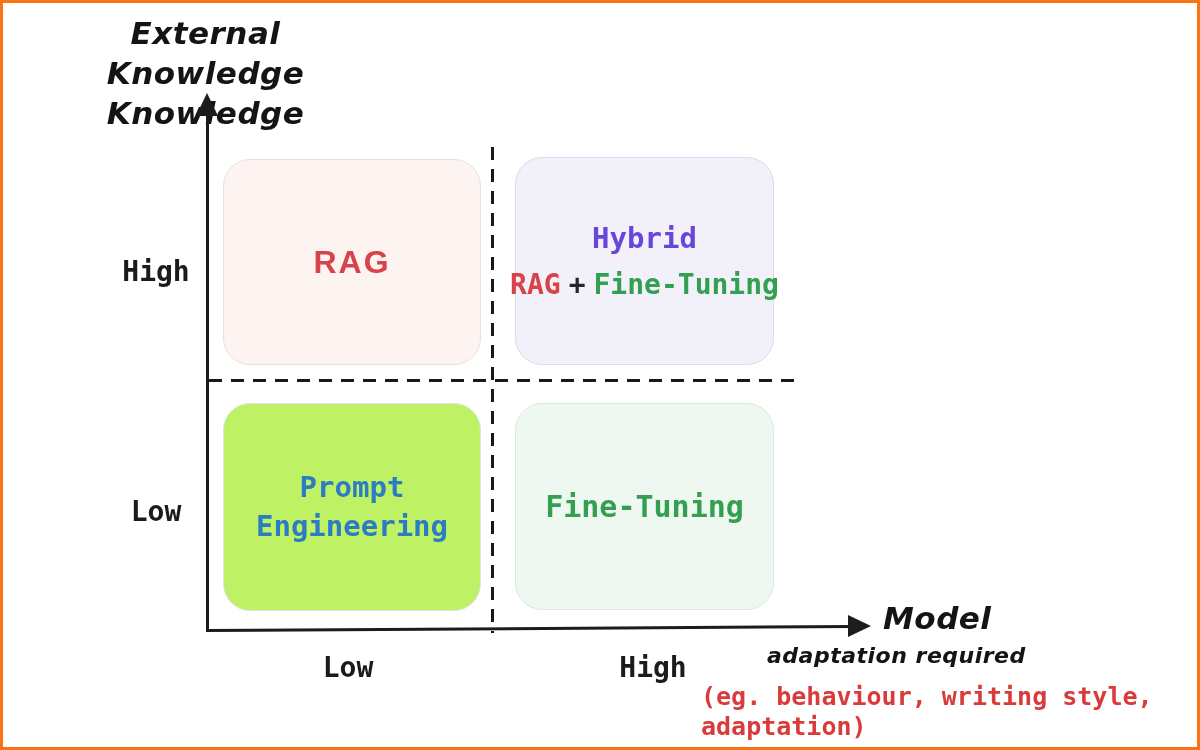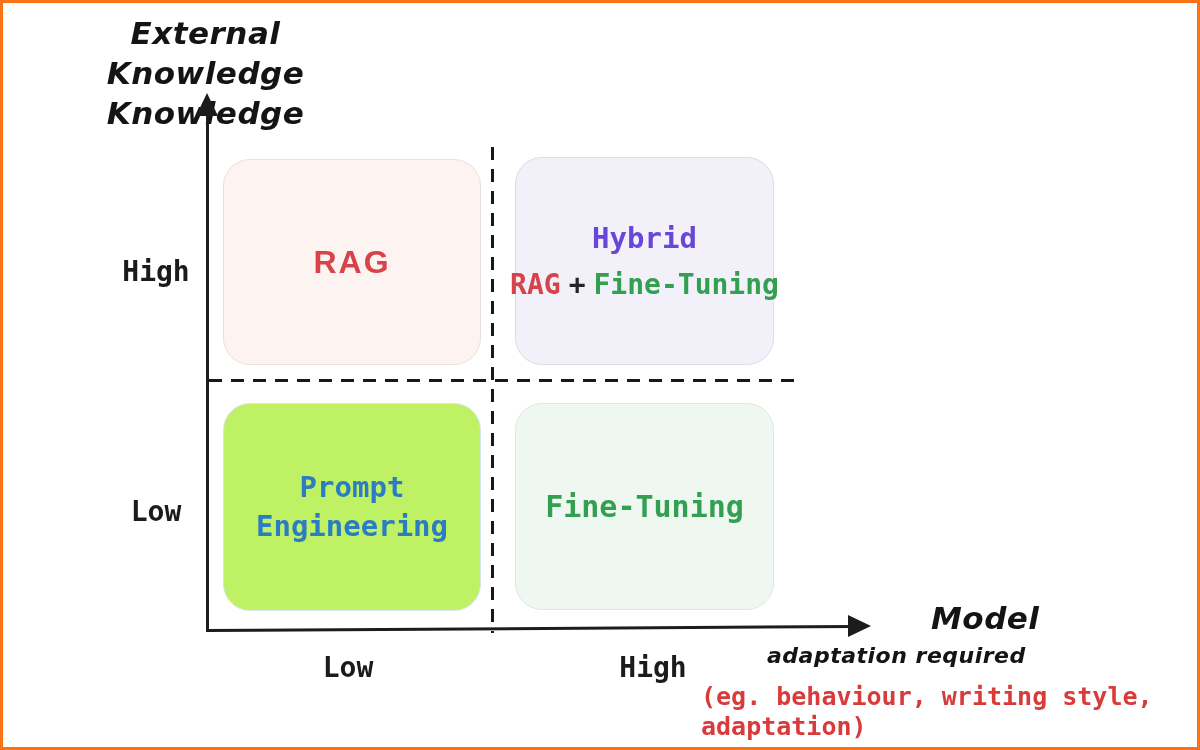--- a/index.html
+++ b/index.html
@@ -94,21 +94,21 @@
   .tick-high-y { left: 108px; top: 252px; }
   .tick-low-y  { left: 108px; top: 492px; }
   .tick-low-x  { left: 300px; top: 648px; }
   .tick-high-x { left: 605px; top: 648px; }
 
   
   .y-title {
     left: 25px; top: 10px; width: 355px;
     text-align: center; font-size: 31px; line-height: 40px;
   }
-  .x-title-1 { left: 928px; top: 597px; font-size: 31px; }
+  .x-title-1 { left: 880px; top: 597px; font-size: 31px; }
   .x-title-2 { left: 764px; top: 640px; font-size: 22px; }
 
   
   .x-note {
     left: 698px; top: 679px; width: 472px;
     text-align: left; font-size: 25px; font-weight: 700; line-height: 30px;
     white-space: nowrap;
   }
   .x-note div { white-space: normal; }
 </style>

